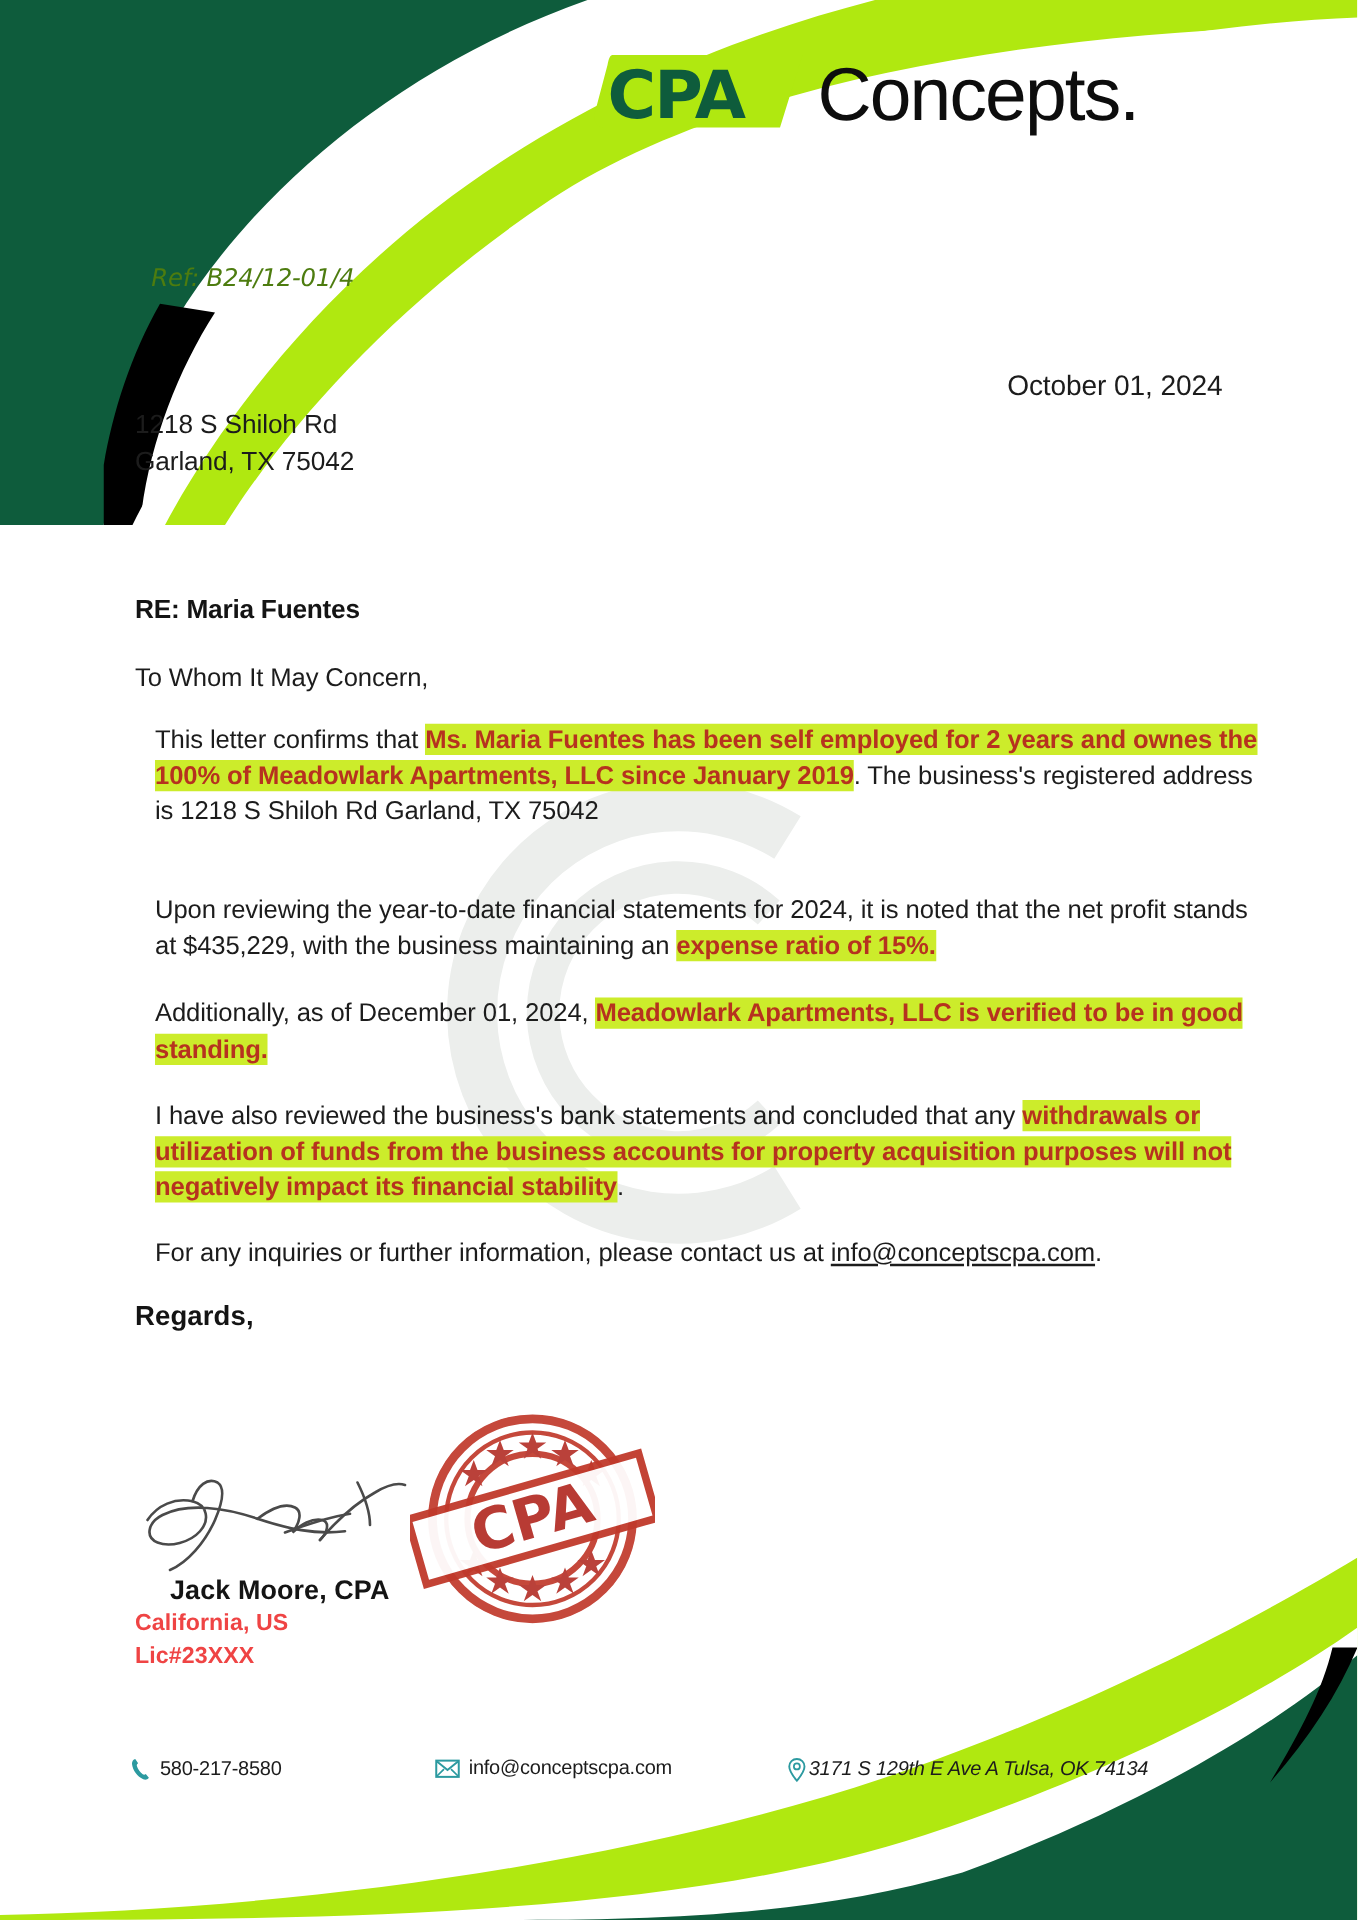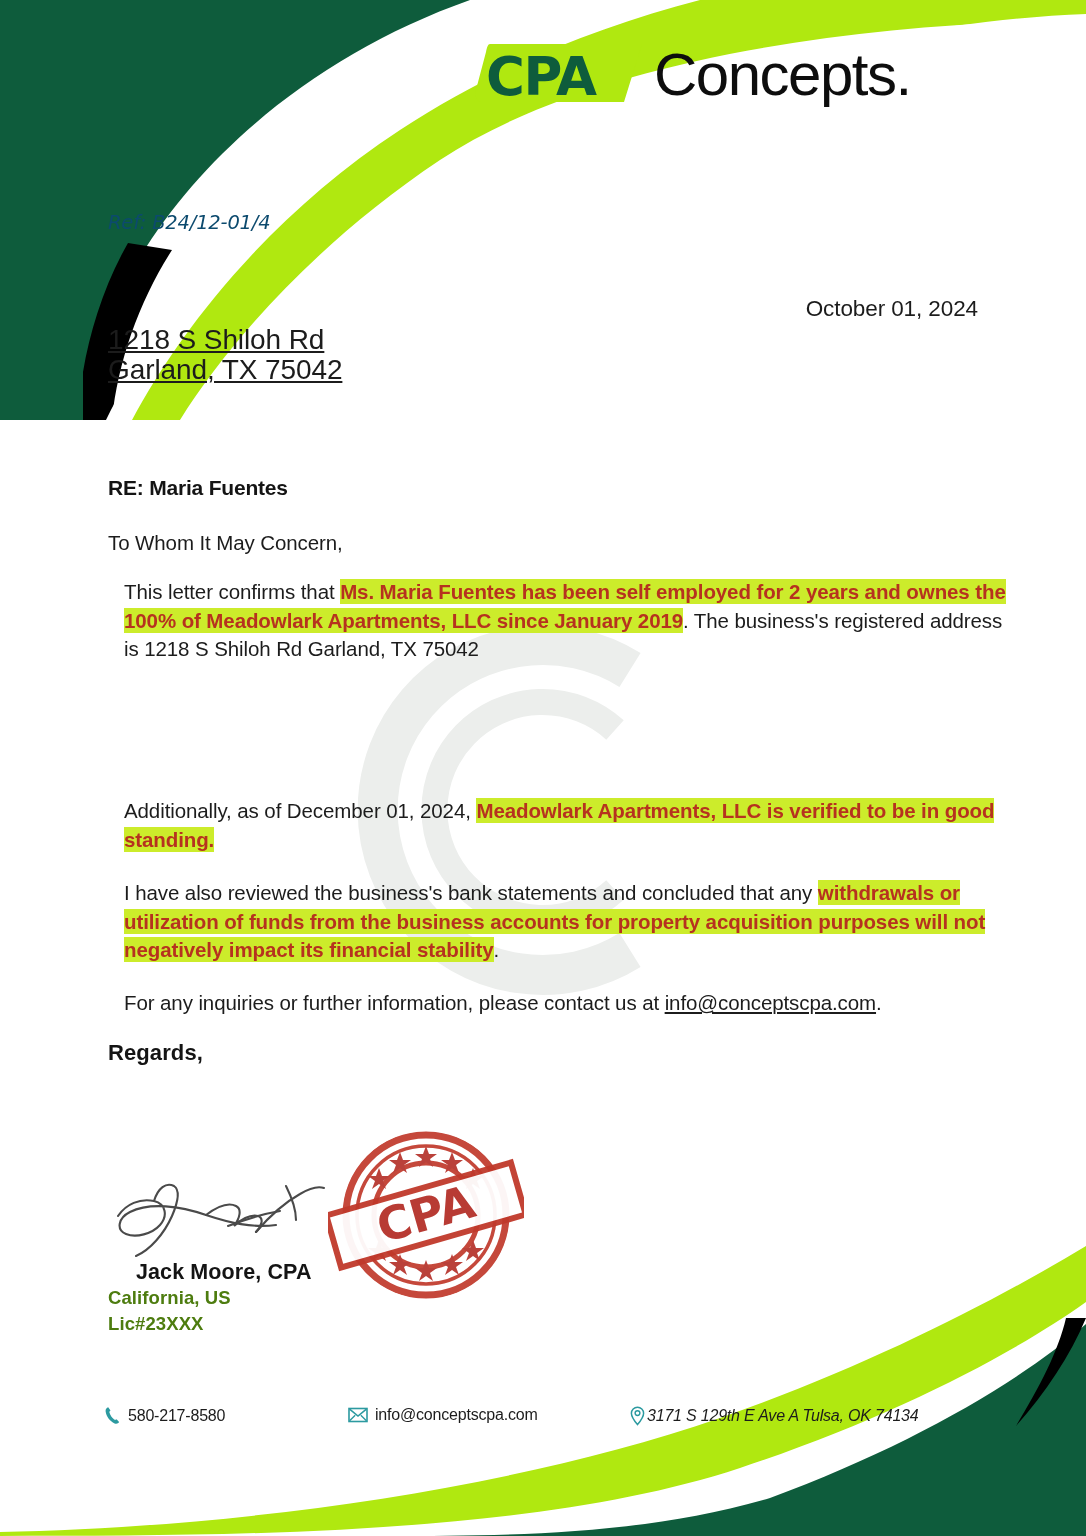--- a/index.html
+++ b/index.html
@@ -38,27 +38,27 @@
   
   .content {
     position: absolute;
     left: 0; top: 0;
     width: 1086px;
     height: 1536px;
   }
 
   .ref-line {
     position: absolute;
-    left: 108px;
+    left: 121px;
     top: 211px;
     font-family: "DejaVu Sans", sans-serif;
     font-style: italic;
     font-size: 19.5px;
     letter-spacing: -0.2px;
-    color: #0c4a6e;
+    color: #4d7c0f;
   }
 
   .date-line {
     position: absolute;
     right: 108px;
     top: 296px;
     font-size: 22.5px;
     color: #1c1c1c;
     letter-spacing: -0.1px;
   }
@@ -69,24 +69,23 @@
     top: 325px;
     line-height: 30px;
   }
   .addr-company {
     font-size: 21px;
     font-weight: bold;
     color: #1e5c46;
     letter-spacing: -0.2px;
   }
   .addr-line {
-    font-size: 28px;
+    font-size: 21px;
     color: #1c1c1c;
     letter-spacing: -0.1px;
-    text-decoration: underline;
   }
 
   .subject {
     position: absolute;
     left: 108px;
     top: 476px;
     font-size: 21px;
     font-weight: bold;
     color: #141414;
     letter-spacing: -0.2px;
@@ -164,21 +163,21 @@
   .signer-name {
     font-size: 21.5px;
     font-weight: bold;
     color: #141414;
     letter-spacing: 0.1px;
     margin-left: 28px;
   }
   .signer-meta {
     font-size: 18.5px;
     font-weight: bold;
-    color: #4d7c0f;
+    color: #ef4444;
     letter-spacing: 0.1px;
   }
 
   
   .footer {
     position: absolute;
     left: 0;
     top: 1400px;
     width: 970px;
     height: 40px;
@@ -256,20 +255,21 @@
     <div class="addr-block">
       <div class="addr-line">1218 S Shiloh Rd</div>
       <div class="addr-line">Garland, TX 75042</div>
     </div>
 
     <div class="subject">RE: Maria Fuentes</div>
 
     <div class="salutation">To Whom It May Concern,</div>
 
     <div class="body-text p1"><span>This letter confirms that </span><span class="hl">Ms. Maria Fuentes has been self employed for 2 years and ownes the 100% of Meadowlark Apartments, LLC since January 2019</span><span>. The business's registered address is 1218 S Shiloh Rd Garland, TX 75042</span></div>
+    <div class="body-text p2"><span>Upon reviewing the year-to-date financial statements for 2024, it is noted that the net profit stands at $435,229, with the business maintaining an </span><span class="hl">expense ratio of 15%.</span></div>
     <div class="body-text p3"><span>Additionally, as of December 01, 2024, </span><span class="hl">Meadowlark Apartments, LLC is verified to be in good standing.</span></div>
     <div class="body-text p4"><span>I have also reviewed the business's bank statements and concluded that any </span><span class="hl">withdrawals or utilization of funds from the business accounts for property acquisition purposes will not negatively impact its financial stability</span><span>.</span></div>
     <div class="body-text p5"><span>For any inquiries or further information, please contact us at </span><span class="email-link">info@conceptscpa.com</span><span>.</span></div>
 
     <div class="regards">Regards,</div>
 
     <svg class="signature-img" viewBox="0 0 220 100">
       <g fill="none" stroke="#4a4a4a" stroke-width="2.1" stroke-linecap="round">
         <path d="M8,48 C16,36 30,30 44,33 C56,36 58,48 50,57 C42,66 26,70 16,66
                  C6,62 8,50 20,44 C40,34 70,38 96,47 C120,55 142,60 166,57"></path>

